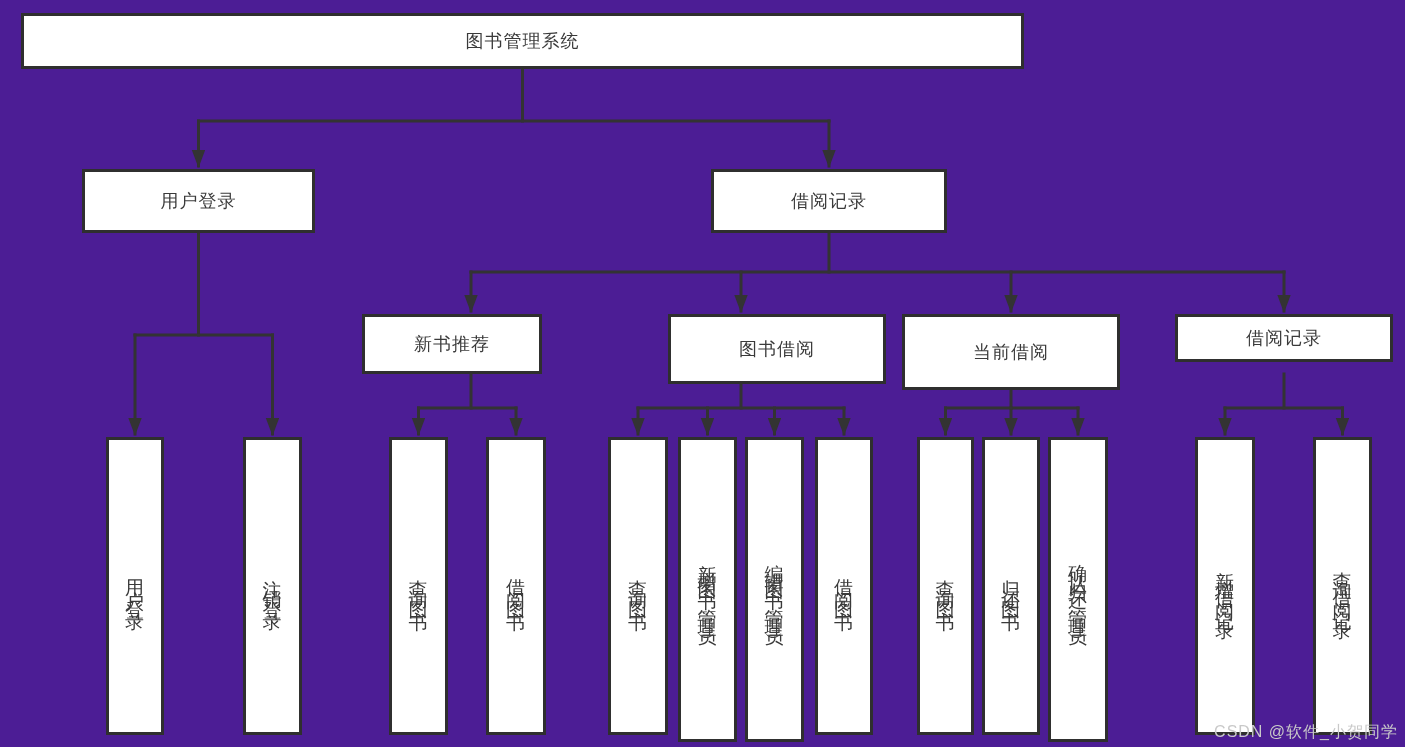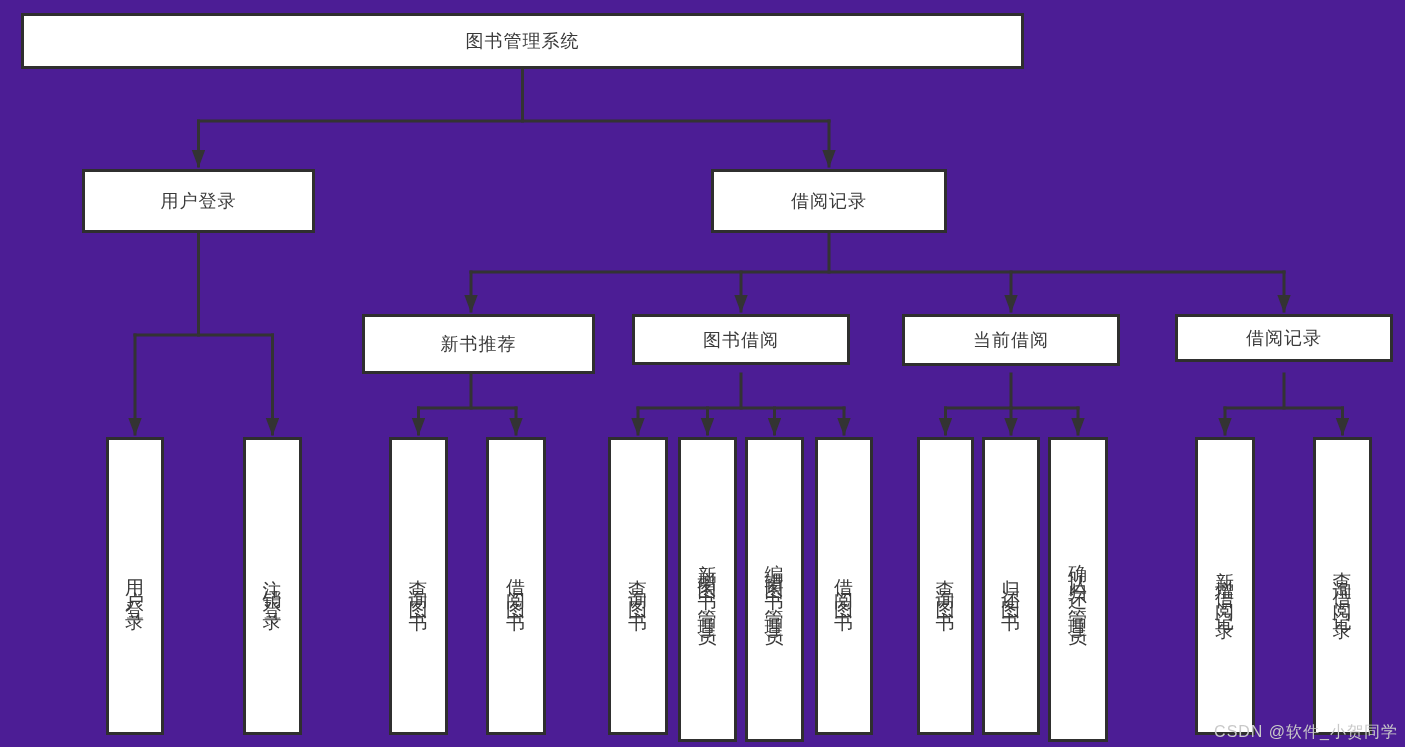--- a/index.html
+++ b/index.html
@@ -114,23 +114,23 @@
         <path d="M1342.5 408 V434" marker-end="url(#ah)"></path>
       </g>
     </g>
   </svg>
 
   <div class="node" style="left:21px; top:13px; width:1003px; height:56px;">图书管理系统</div>
 
   <div class="node" style="left:82px; top:169px; width:233px; height:64px;">用户登录</div>
   <div class="node" style="left:711px; top:169px; width:236px; height:64px;">借阅记录</div>
 
-  <div class="node" style="left:362px; top:314px; width:233px; height:60px;">新书推荐</div>
-  <div class="node" style="left:632px; top:314px; width:218px; height:51px;">图书借阅</div>
-  <div class="node" style="left:902px; top:314px; width:218px; height:52px;">当前借阅</div>
+  <div class="node" style="left:362px; top:314px; width:180px; height:60px;">新书推荐</div>
+  <div class="node" style="left:668px; top:314px; width:218px; height:70px;">图书借阅</div>
+  <div class="node" style="left:902px; top:314px; width:218px; height:76px;">当前借阅</div>
   <div class="node" style="left:1175px; top:314px; width:218px; height:48px;">借阅记录</div>
 
   <div class="node vnode" style="left:106px; top:437px; width:58px; height:298px;">用户登录</div>
   <div class="node vnode" style="left:243px; top:437px; width:59px; height:298px;">注销登录</div>
 
   <div class="node vnode" style="left:389px; top:437px; width:59px; height:298px;">查询图书</div>
   <div class="node vnode" style="left:486px; top:437px; width:60px; height:298px;">借阅图书</div>
 
   <div class="node vnode" style="left:608px; top:437px; width:60px; height:298px;">查询图书</div>
   <div class="node vnode" style="left:678px; top:437px; width:59px; height:305px; letter-spacing:9px;">新增图书（管理员）</div>

